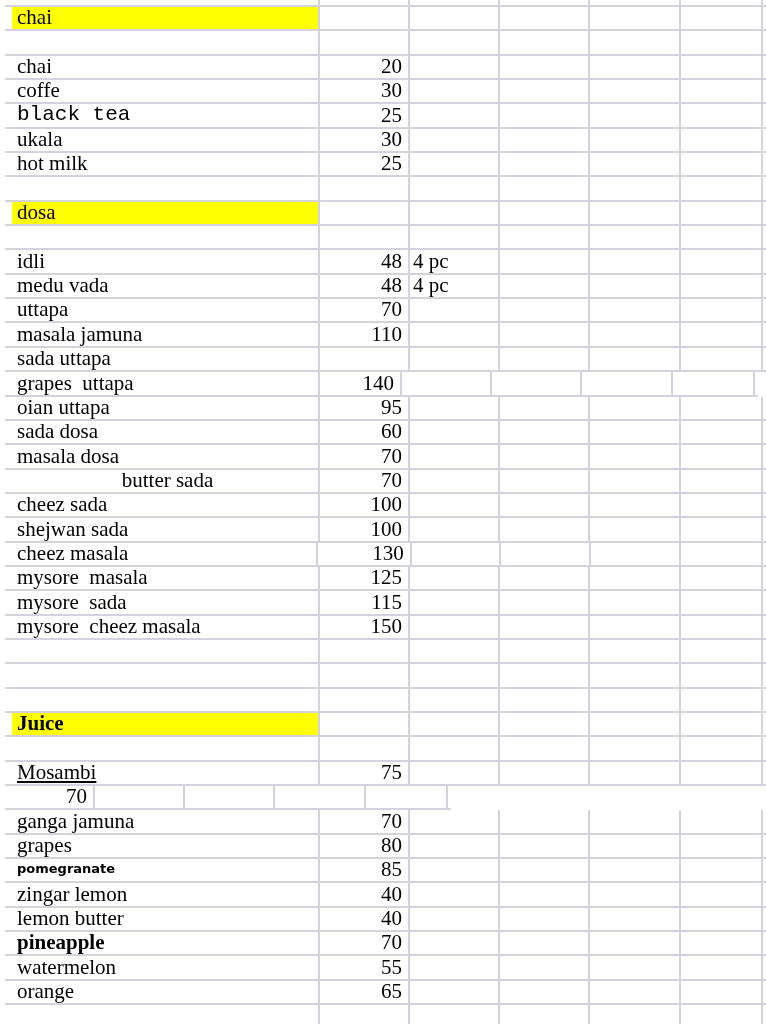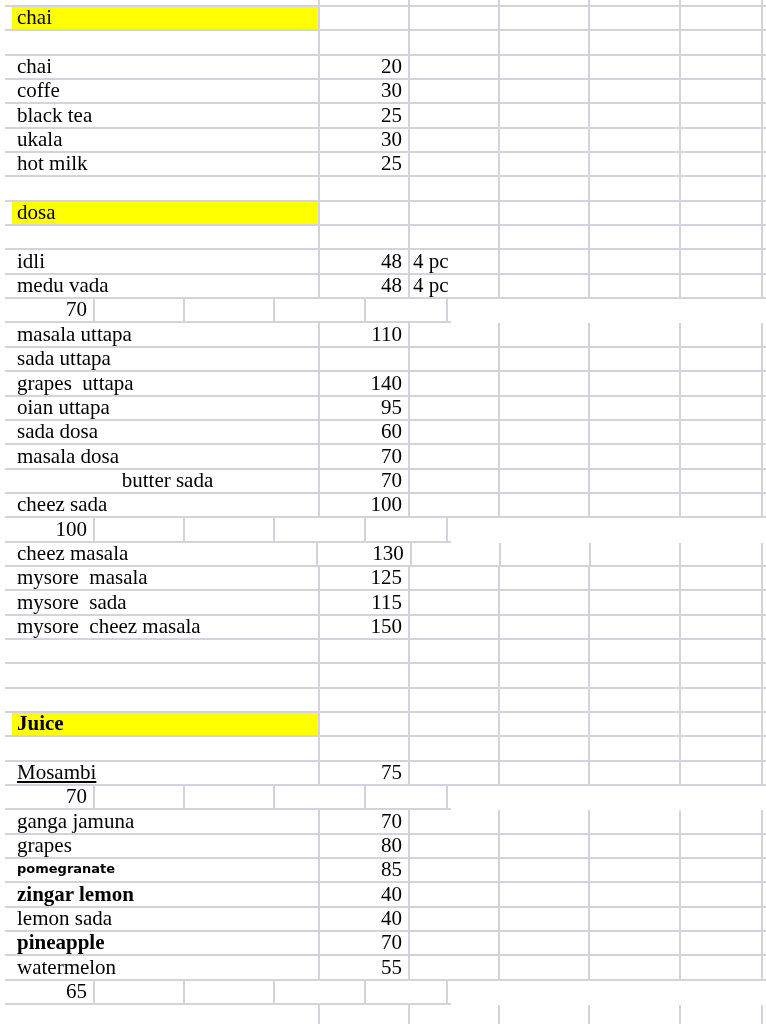--- a/index.html
+++ b/index.html
@@ -85,21 +85,21 @@
       <div class="cell" style="width: 90px;">
         <span class="txt price">30</span>
       </div>
       <div class="cell" style="width: 90px;"></div>
       <div class="cell" style="width: 90px;"></div>
       <div class="cell" style="width: 91px;"></div>
       <div class="cell" style="width: 82px;"></div>
       <div class="cell last" style="width: 3px;"></div>
     </div>
     <div class="row">
-      <div class="cell" style="width: 315px;">
+      <div class="cell" style="width: 315px; font-family: Liberation Mono, monospace;">
         <span class="txt">black tea</span>
       </div>
       <div class="cell" style="width: 90px;">
         <span class="txt price">25</span>
       </div>
       <div class="cell" style="width: 90px;"></div>
       <div class="cell" style="width: 90px;"></div>
       <div class="cell" style="width: 91px;"></div>
       <div class="cell" style="width: 82px;"></div>
       <div class="cell last" style="width: 3px;"></div>
@@ -184,32 +184,35 @@
       </div>
       <div class="cell" style="width: 90px;">
         <span class="txt note">4 pc</span>
       </div>
       <div class="cell" style="width: 90px;"></div>
       <div class="cell" style="width: 91px;"></div>
       <div class="cell" style="width: 82px;"></div>
       <div class="cell last" style="width: 3px;"></div>
     </div>
     <div class="row">
+      <div class="cell" style="width: 315px;">
+        <span class="txt">uttapa</span>
+      </div>
       <div class="cell" style="width: 90px;">
         <span class="txt price">70</span>
       </div>
       <div class="cell" style="width: 90px;"></div>
       <div class="cell" style="width: 90px;"></div>
       <div class="cell" style="width: 91px;"></div>
       <div class="cell" style="width: 82px;"></div>
       <div class="cell last" style="width: 3px;"></div>
     </div>
     <div class="row">
       <div class="cell" style="width: 315px;">
-        <span class="txt">masala uttapa</span>
+        <span class="txt">masala jamuna</span>
       </div>
       <div class="cell" style="width: 90px;">
         <span class="txt price">110</span>
       </div>
       <div class="cell" style="width: 90px;"></div>
       <div class="cell" style="width: 90px;"></div>
       <div class="cell" style="width: 91px;"></div>
       <div class="cell" style="width: 82px;"></div>
       <div class="cell last" style="width: 3px;"></div>
     </div>
@@ -221,21 +224,21 @@
       <div class="cell" style="width: 90px;"></div>
       <div class="cell" style="width: 90px;"></div>
       <div class="cell" style="width: 91px;"></div>
       <div class="cell" style="width: 82px;"></div>
       <div class="cell last" style="width: 3px;"></div>
     </div>
     <div class="row">
       <div class="cell" style="width: 315px;">
         <span class="txt">grapes  uttapa</span>
       </div>
-      <div class="cell" style="width: 90px; justify-content: center;">
+      <div class="cell" style="width: 82px; justify-content: center;">
         <span class="txt price">140</span>
       </div>
       <div class="cell" style="width: 90px;"></div>
       <div class="cell" style="width: 90px;"></div>
       <div class="cell" style="width: 91px;"></div>
       <div class="cell" style="width: 82px;"></div>
       <div class="cell last" style="width: 3px;"></div>
     </div>
     <div class="row">
       <div class="cell" style="width: 315px;">
@@ -296,20 +299,23 @@
       <div class="cell" style="width: 90px;">
         <span class="txt price">100</span>
       </div>
       <div class="cell" style="width: 90px;"></div>
       <div class="cell" style="width: 90px;"></div>
       <div class="cell" style="width: 91px;"></div>
       <div class="cell" style="width: 82px;"></div>
       <div class="cell last" style="width: 3px;"></div>
     </div>
     <div class="row">
+      <div class="cell" style="width: 315px;">
+        <span class="txt">shejwan sada</span>
+      </div>
       <div class="cell" style="width: 90px;">
         <span class="txt price">100</span>
       </div>
       <div class="cell" style="width: 90px;"></div>
       <div class="cell" style="width: 90px;"></div>
       <div class="cell" style="width: 91px;"></div>
       <div class="cell" style="width: 82px;"></div>
       <div class="cell last" style="width: 3px;"></div>
     </div>
     <div class="row">
@@ -468,35 +474,35 @@
       <div class="cell" style="width: 90px;">
         <span class="txt price">85</span>
       </div>
       <div class="cell" style="width: 90px;"></div>
       <div class="cell" style="width: 90px;"></div>
       <div class="cell" style="width: 91px;"></div>
       <div class="cell" style="width: 82px;"></div>
       <div class="cell last" style="width: 3px;"></div>
     </div>
     <div class="row">
-      <div class="cell" style="width: 315px; font-weight: bold;">
+      <div class="cell" style="width: 315px;">
         <span class="txt">zingar lemon</span>
       </div>
       <div class="cell" style="width: 90px;">
         <span class="txt price">40</span>
       </div>
       <div class="cell" style="width: 90px;"></div>
       <div class="cell" style="width: 90px;"></div>
       <div class="cell" style="width: 91px;"></div>
       <div class="cell" style="width: 82px;"></div>
       <div class="cell last" style="width: 3px;"></div>
     </div>
     <div class="row">
       <div class="cell" style="width: 315px;">
-        <span class="txt">lemon sada</span>
+        <span class="txt">lemon butter</span>
       </div>
       <div class="cell" style="width: 90px;">
         <span class="txt price">40</span>
       </div>
       <div class="cell" style="width: 90px;"></div>
       <div class="cell" style="width: 90px;"></div>
       <div class="cell" style="width: 91px;"></div>
       <div class="cell" style="width: 82px;"></div>
       <div class="cell last" style="width: 3px;"></div>
     </div>
@@ -520,20 +526,23 @@
       <div class="cell" style="width: 90px;">
         <span class="txt price">55</span>
       </div>
       <div class="cell" style="width: 90px;"></div>
       <div class="cell" style="width: 90px;"></div>
       <div class="cell" style="width: 91px;"></div>
       <div class="cell" style="width: 82px;"></div>
       <div class="cell last" style="width: 3px;"></div>
     </div>
     <div class="row">
+      <div class="cell" style="width: 315px;">
+        <span class="txt">orange</span>
+      </div>
       <div class="cell" style="width: 90px;">
         <span class="txt price">65</span>
       </div>
       <div class="cell" style="width: 90px;"></div>
       <div class="cell" style="width: 90px;"></div>
       <div class="cell" style="width: 91px;"></div>
       <div class="cell" style="width: 82px;"></div>
       <div class="cell last" style="width: 3px;"></div>
     </div>
     <div class="row bottom">

